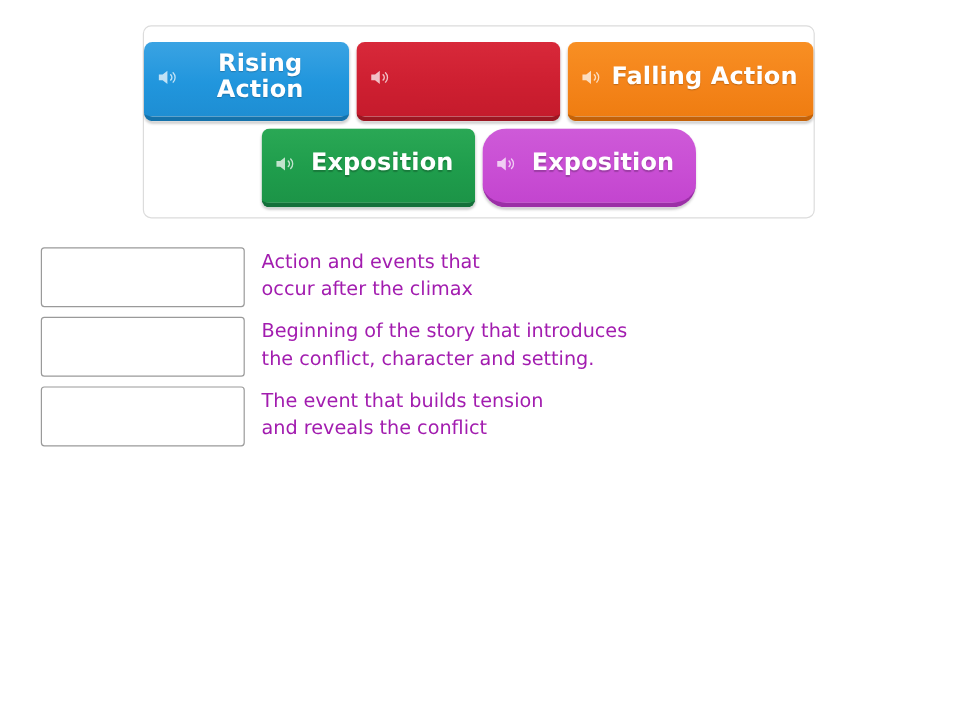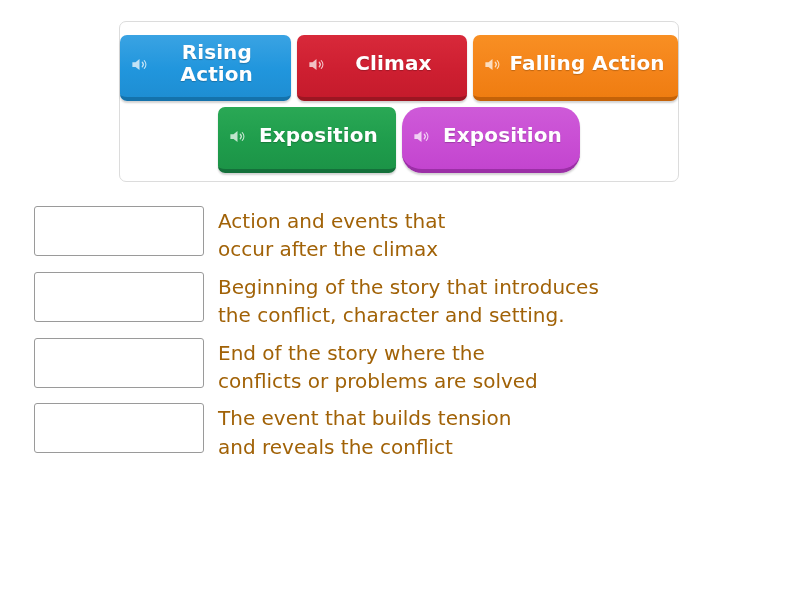--- a/index.html
+++ b/index.html
@@ -98,23 +98,23 @@
     width: 170px;
     height: 50px;
     flex: 0 0 170px;
     background: #ffffff;
     border: 1px solid #9a9a9a;
     border-radius: 3px;
     box-sizing: border-box;
   }
   .answer-text {
     margin-left: 14px;
-    font-size: 20px;
+    font-size: 16px;
     line-height: 1.42;
-    color: #a16207;
+    color: #a21caf;
     font-family: "DejaVu Sans", "Liberation Sans", sans-serif;
     white-space: pre-line;
     padding-top: 1px;
   }
 </style>
 </head>
 <body>
 
 <div id="tile-tray">
 
@@ -133,21 +133,20 @@
     </div>
 
     <div class="tile red">
       <span class="spk">
         <svg viewBox="0 0 24 24" aria-hidden="true">
           <path fill="#ffffff" d="M3 9v6h4l5 4V5L7 9H3z"></path>
           <path fill="none" stroke="#ffffff" stroke-width="1.6" stroke-linecap="round" d="M15.5 9.2a4 4 0 0 1 0 5.6"></path>
           <path fill="none" stroke="#ffffff" stroke-width="1.4" stroke-linecap="round" d="M18 7a7 7 0 0 1 0 10"></path>
         </svg>
       </span>
-      <span class="tile-label">Climax</span>
     </div>
 
     <div class="tile orange">
       <span class="spk">
         <svg viewBox="0 0 24 24" aria-hidden="true">
           <path fill="#ffffff" d="M3 9v6h4l5 4V5L7 9H3z"></path>
           <path fill="none" stroke="#ffffff" stroke-width="1.6" stroke-linecap="round" d="M15.5 9.2a4 4 0 0 1 0 5.6"></path>
           <path fill="none" stroke="#ffffff" stroke-width="1.4" stroke-linecap="round" d="M18 7a7 7 0 0 1 0 10"></path>
         </svg>
       </span>
@@ -191,25 +190,20 @@
     <div class="answer-text">Action and events that
 occur after the climax</div>
   </div>
 
   <div class="answer-row">
     <div class="drop-box"></div>
     <div class="answer-text">Beginning of the story that introduces
 the conflict, character and setting.</div>
   </div>
 
-  <div class="answer-row">
-    <div class="drop-box"></div>
-    <div class="answer-text">End of the story where the
-conflicts or problems are solved</div>
-  </div>
 
   <div class="answer-row">
     <div class="drop-box"></div>
     <div class="answer-text">The event that builds tension
 and reveals the conflict</div>
   </div>
 
 
 </div>
 

